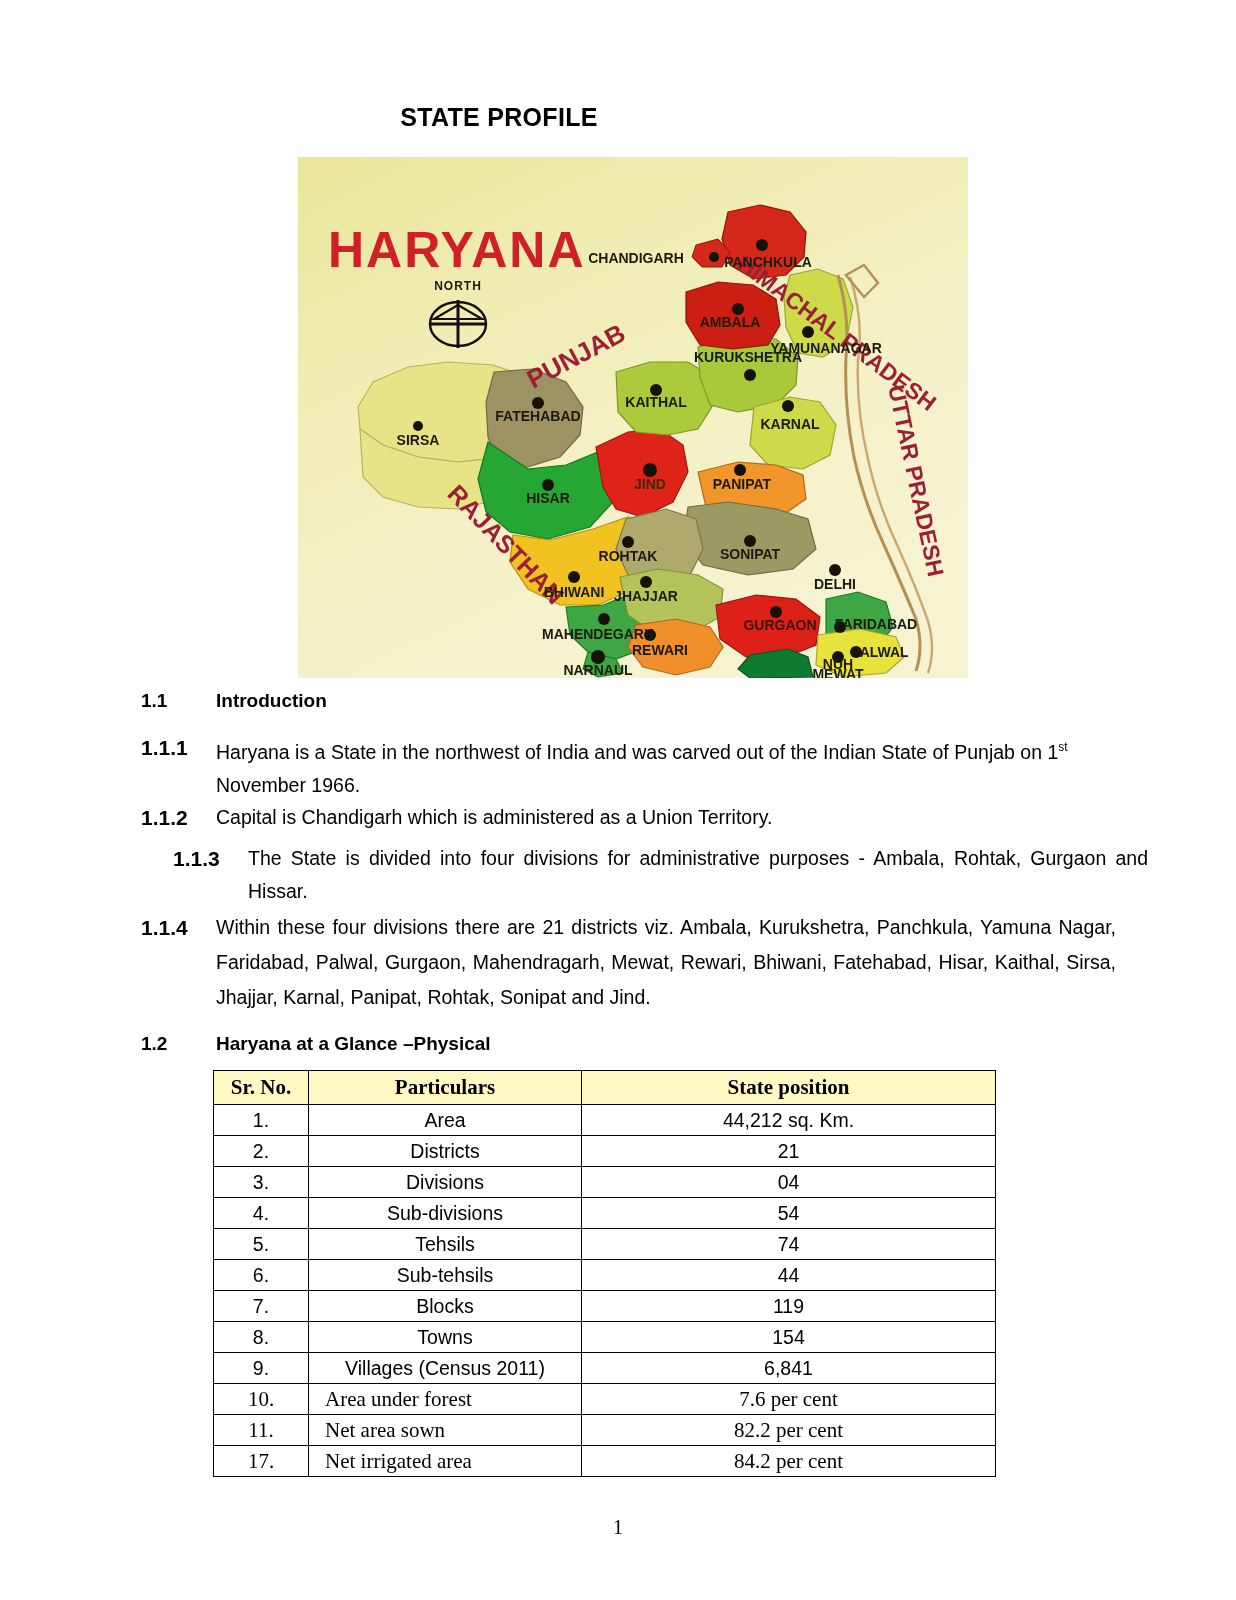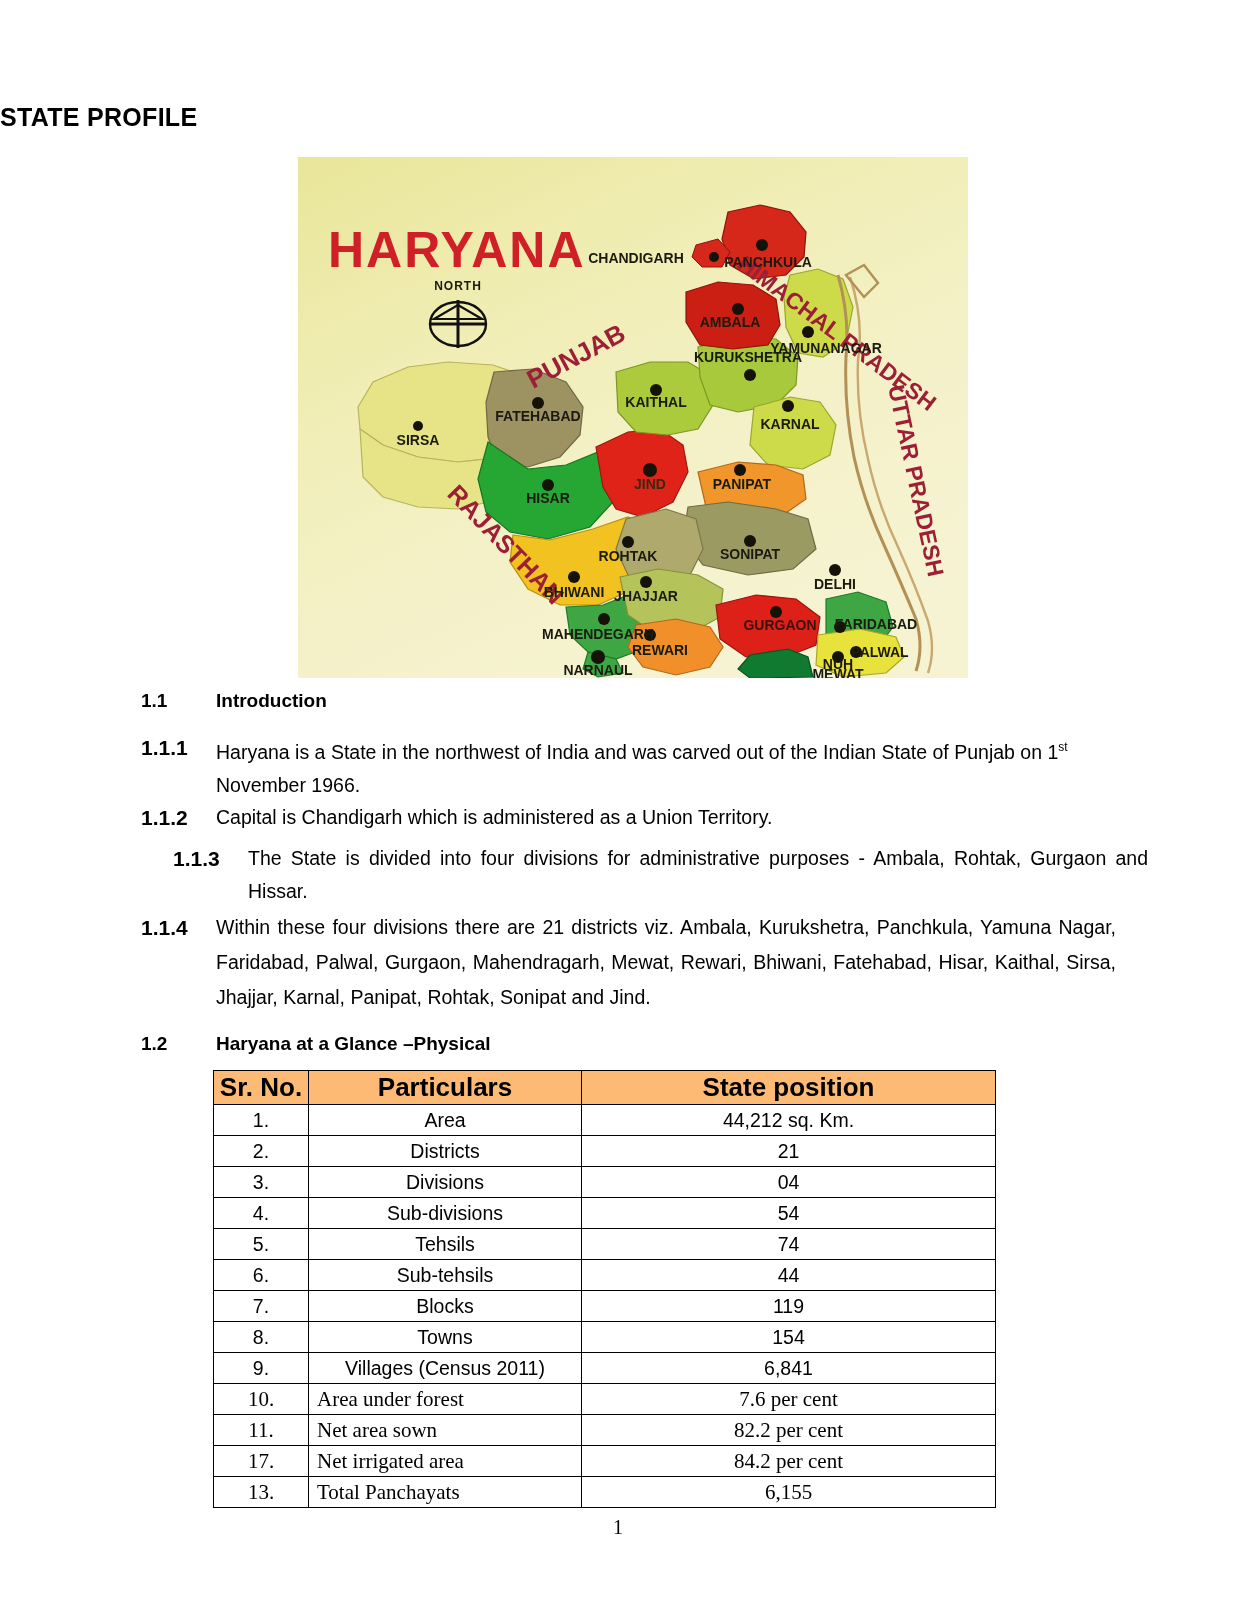--- a/index.html
+++ b/index.html
@@ -21,21 +21,21 @@
     height: 1600px;
     background: #fff;
   }
 
   
   .doc-title {
     position: absolute;
     top: 103px;
     left: 0;
     width: 998px;
-    text-align: left;
+    text-align: center;
     font-size: 25px;
     font-weight: bold;
     letter-spacing: 0.3px;
   }
 
   
   .map-figure {
     position: absolute;
     left: 298px;
     top: 157px;
@@ -112,37 +112,38 @@
     border: 1.6px solid #000;
     padding: 0;
     height: 30px;
     text-align: center;
     vertical-align: middle;
     font-size: 19.5px;
     font-family: "Liberation Sans", sans-serif;
     font-weight: normal;
   }
   .glance-table thead th {
-    background: #fdba74;
+    background: #fef9c3;
     font-weight: bold;
     height: 33px;
-    font-size: 26px;
+    font-size: 21px;
+    font-family: Liberation Serif, serif;
   }
   .col-sr   { width: 95px; }
   .col-part { width: 273px; }
   .col-pos  { width: 414px; }
 
   
   .glance-table tr.serif td {
     font-family: "Liberation Serif", serif;
     font-size: 21px;
   }
   .glance-table tr.serif td.left-cell {
     text-align: left;
-    padding-left: 8px;
+    padding-left: 16px;
   }
 
   .page-number {
     position: absolute;
     top: 1516px;
     left: 0;
     width: 1236px;
     text-align: center;
     font-family: "Liberation Serif", serif;
     font-size: 20px;
@@ -388,23 +389,18 @@
         <tr class="serif">
           <td>11.</td>
           <td class="left-cell">Net area sown</td>
           <td>82.2 per cent</td>
         </tr>
         <tr class="serif">
           <td>17.</td>
           <td class="left-cell">Net irrigated area</td>
           <td>84.2 per cent</td>
         </tr>
-        <tr class="serif">
-          <td>13.</td>
-          <td class="left-cell">Total Panchayats</td>
-          <td>6,155</td>
-        </tr>
       </tbody>
   </table>
 
   <div class="page-number">1</div>
 
 </div>
 
 </body></html>

